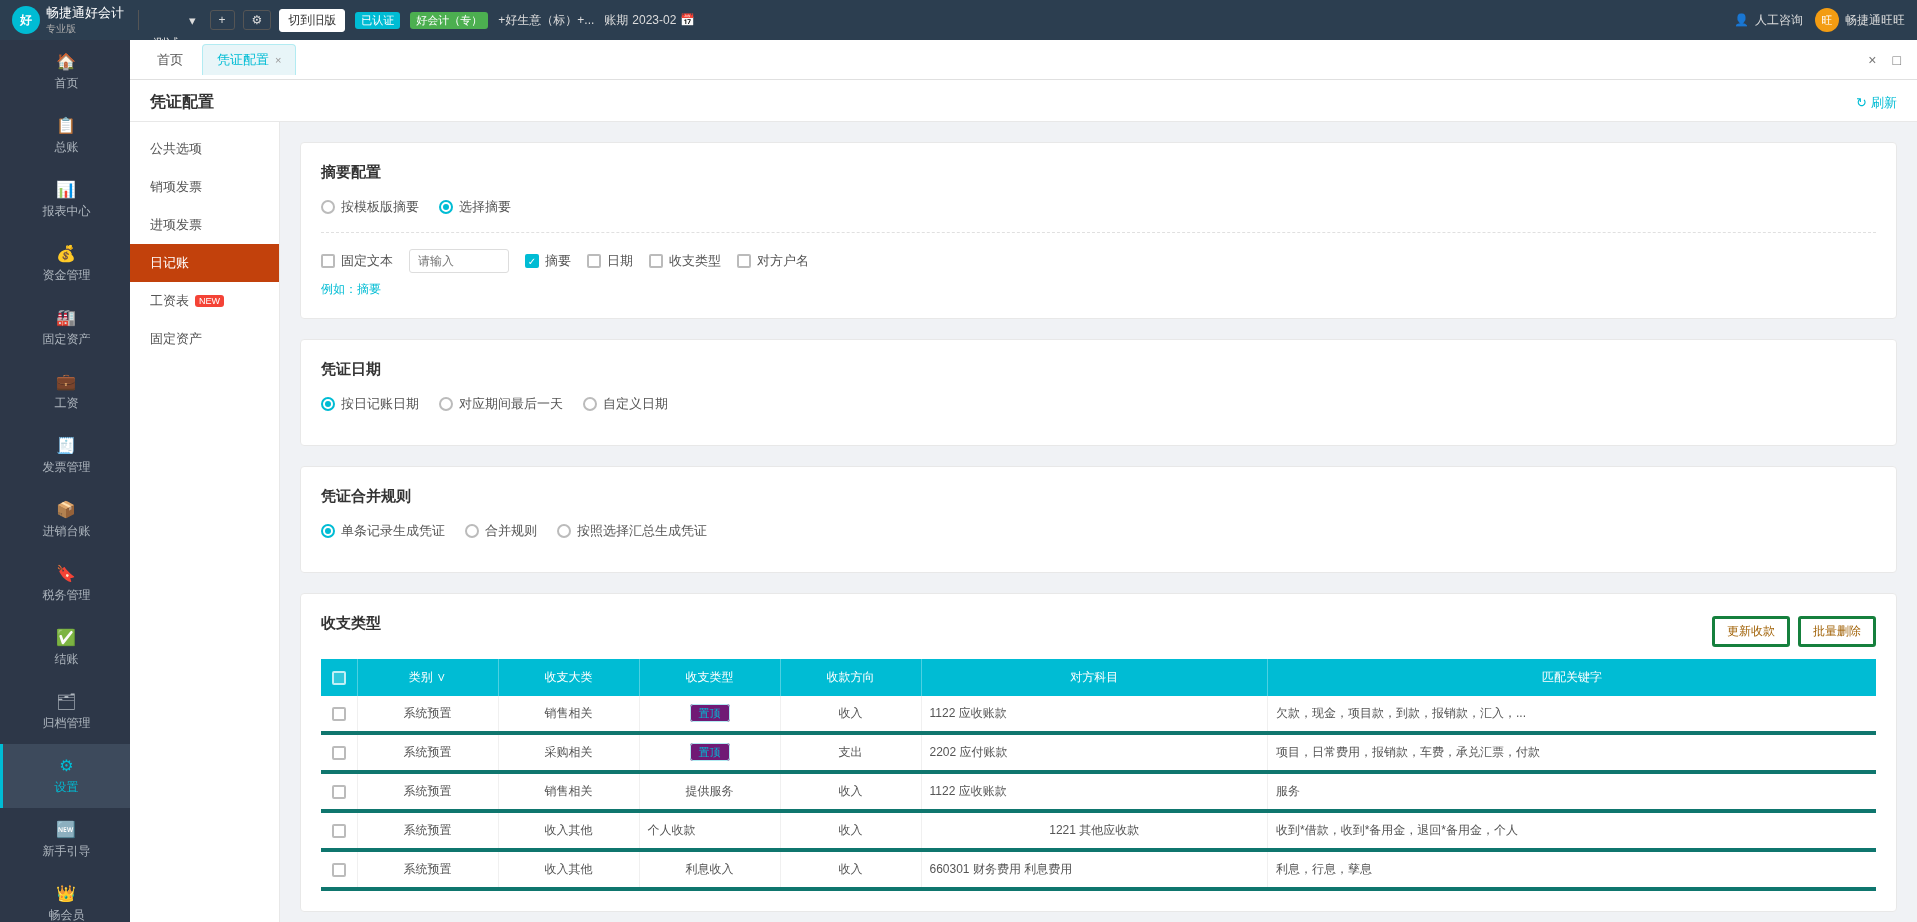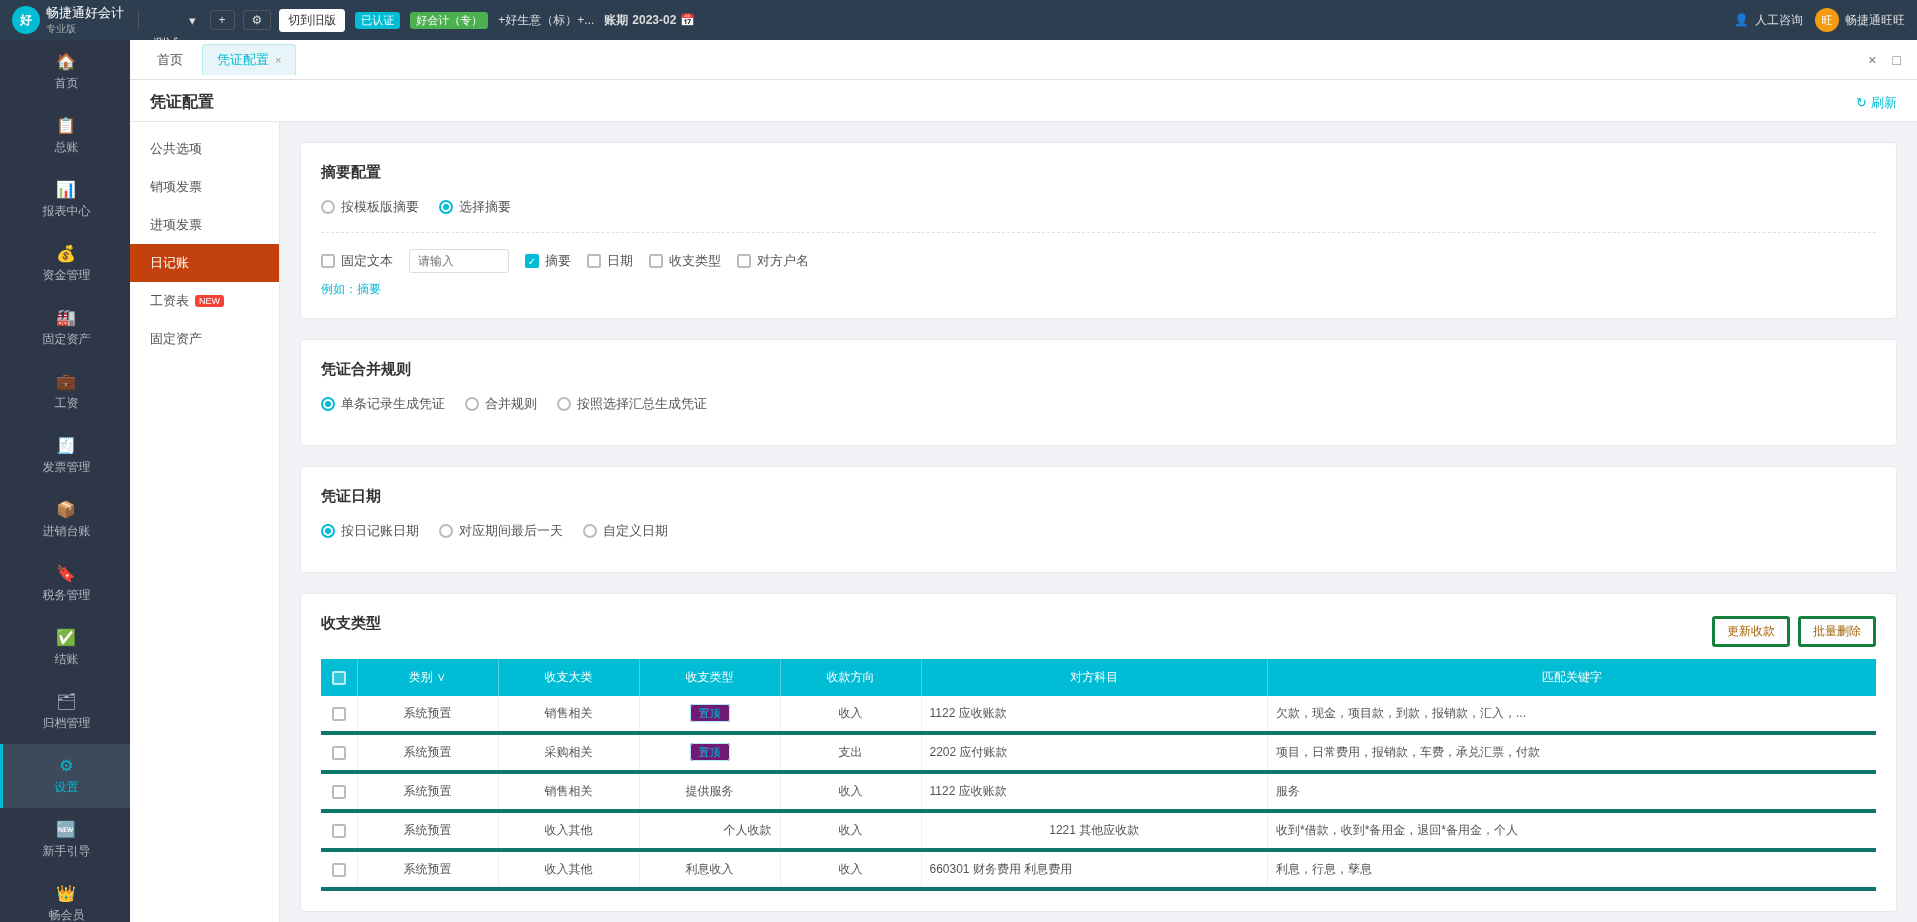--- a/index.html
+++ b/index.html
@@ -15,21 +15,21 @@
     .logo-text { font-size: 13px; color: #fff; }
     .logo-sub { font-size: 10px; color: #aaa; }
     .top-bar-sep { width: 1px; height: 20px; background: #555; margin: 0 4px; }
     .top-bar-label { font-size: 13px; color: #ddd; margin-top: 48px; }
     .top-bar-dropdown { display: flex; align-items: center; gap: 4px; cursor: pointer; font-size: 13px; color: #ddd; }
     .top-bar-actions { display: flex; align-items: center; gap: 8px; margin-left: 4px; }
     .top-bar-btn { background: transparent; border: 1px solid #555; border-radius: 3px; color: #ddd; font-size: 12px; padding: 2px 8px; cursor: pointer; }
     .top-bar-btn.active { background: #fff; color: #333; border-color: #fff; }
     .top-bar-badge { background: #00bcd4; color: #fff; border-radius: 3px; font-size: 11px; padding: 1px 6px; }
     .top-bar-badge.green { background: #4caf50; }
-    .top-bar-period { font-size: 12px; color: #ddd; display: flex; align-items: center; gap: 4px; font-weight: bold; }
+    .top-bar-period { font-size: 12px; color: #ddd; display: flex; align-items: center; gap: 4px; }
     .top-bar-right { margin-left: auto; display: flex; align-items: center; gap: 12px; }
     .top-bar-user { display: flex; align-items: center; gap: 6px; font-size: 12px; color: #ddd; }
     .user-avatar { width: 24px; height: 24px; border-radius: 50%; background: #f39c12; display: flex; align-items: center; justify-content: center; font-size: 11px; color: #fff; }
 
     
     .main-layout { display: flex; flex: 1; overflow: hidden; }
 
     
     .sidebar { width: 130px; background: #2d3748; display: flex; flex-direction: column; flex-shrink: 0; }
     .sidebar-item {
@@ -313,51 +313,51 @@
             </label>
             <label class="checkbox-item">
               <div class="checkbox-box"></div>
               <span>对方户名</span>
             </label>
           </div>
           <div class="example-text">例如：摘要</div>
         </div>
 
         <div class="section">
+          <div class="section-title">凭证日期</div>
+          <div class="radio-group">
+            <label class="radio-item">
+              <div class="radio-circle checked"></div>
+              <span>按日记账日期</span>
+            </label>
+            <label class="radio-item">
+              <div class="radio-circle"></div>
+              <span>对应期间最后一天</span>
+            </label>
+            <label class="radio-item">
+              <div class="radio-circle"></div>
+              <span>自定义日期</span>
+            </label>
+          </div>
+        </div>
+
+        <div class="section">
           <div class="section-title">凭证合并规则</div>
           <div class="radio-group">
             <label class="radio-item">
               <div class="radio-circle checked"></div>
               <span>单条记录生成凭证</span>
             </label>
             <label class="radio-item">
               <div class="radio-circle"></div>
               <span>合并规则</span>
             </label>
             <label class="radio-item">
               <div class="radio-circle"></div>
               <span>按照选择汇总生成凭证</span>
-            </label>
-          </div>
-        </div>
-
-        <div class="section">
-          <div class="section-title">凭证日期</div>
-          <div class="radio-group">
-            <label class="radio-item">
-              <div class="radio-circle checked"></div>
-              <span>按日记账日期</span>
-            </label>
-            <label class="radio-item">
-              <div class="radio-circle"></div>
-              <span>对应期间最后一天</span>
-            </label>
-            <label class="radio-item">
-              <div class="radio-circle"></div>
-              <span>自定义日期</span>
             </label>
           </div>
         </div>
 
         <div class="section">
           <div class="table-header-row">
             <div class="section-title">收支类型</div>
             <div class="table-actions">
               <button class="tbl-btn">更新收款</button>
               <button class="tbl-btn">批量删除</button>
@@ -419,21 +419,21 @@
       <td style="text-align:center;">收入</td>
       <td style="text-align:left;">1122 应收账款</td>
       <td style="text-align:left;max-width:300px;overflow:hidden;text-overflow:ellipsis;white-space:nowrap;">服务</td>
     </tr>
                 <tr>
       <td>
         <div style="width:14px;height:14px;border:2px solid #bbb;border-radius:2px;margin:auto;"></div>
       </td>
       <td style="text-align:center;">系统预置</td>
       <td style="text-align:center;">收入其他</td>
-      <td style="text-align:right;font-family:Liberation Serif, serif;">
+      <td style="text-align:left;font-family:Liberation Serif, serif;">
         个人收款
       </td>
       <td style="text-align:center;">收入</td>
       <td style="text-align:center;">1221 其他应收款</td>
       <td style="text-align:left;max-width:300px;overflow:hidden;text-overflow:ellipsis;white-space:nowrap;">收到*借款，收到*备用金，退回*备用金，个人</td>
     </tr>
                 <tr>
       <td>
         <div style="width:14px;height:14px;border:2px solid #bbb;border-radius:2px;margin:auto;"></div>
       </td>

